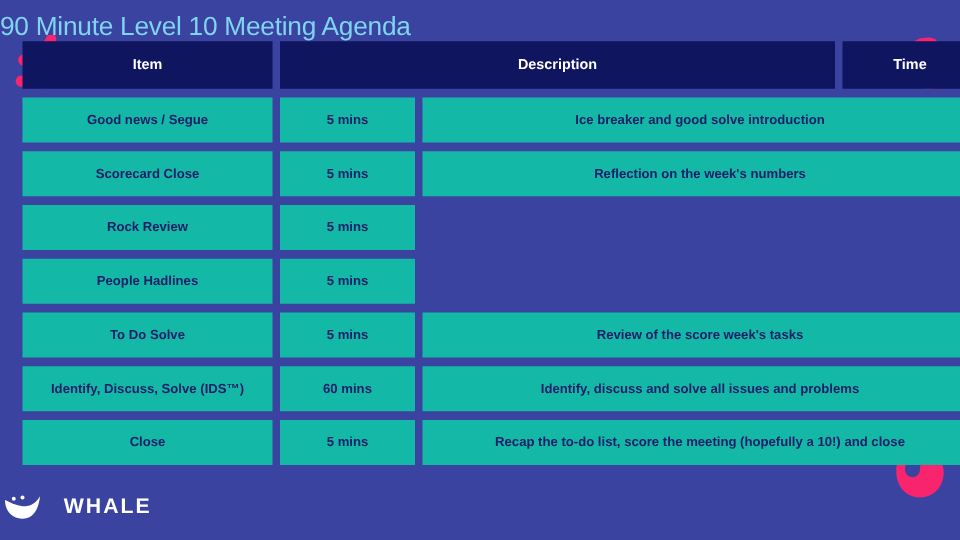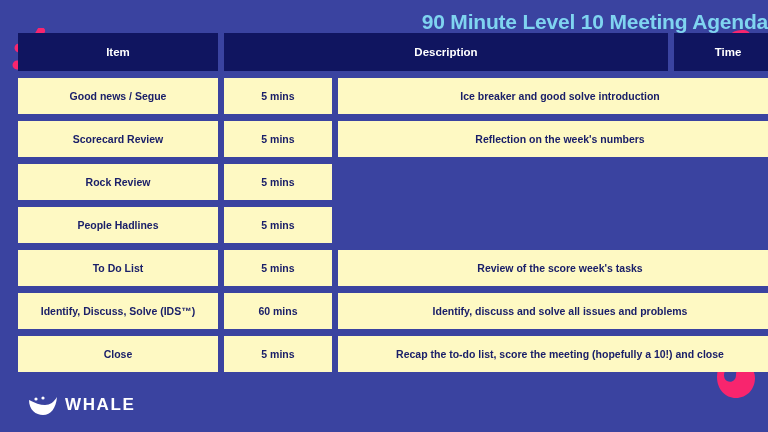--- a/index.html
+++ b/index.html
@@ -22,24 +22,24 @@
   #deco-dashes { left: 8px; top: 28px; width: 56px; height: 56px; }
   #deco-blob-tr { right: 8px; top: 28px; width: 42px; height: 46px; }
   #deco-blob-br { right: 10px; bottom: 32px; width: 44px; height: 46px; }
 
   
   #slide-title {
     position: absolute;
     top: 9px;
     left: 0;
     width: 768px;
-    text-align: right;
+    text-align: left;
     color: #7fd4f0;
     font-size: 21px;
-    font-weight: bold;
+    font-weight: normal;
     letter-spacing: -0.2px;
     line-height: 26px;
     z-index: 4;
   }
 
   
   #agenda-table {
     position: absolute;
     left: 18px;
     top: 33px;
@@ -71,32 +71,32 @@
   .col-desc { flex: 1 1 auto; }
 
   #header-row .cell {
     background: #101560;
     color: #ffffff;
     height: 38px;
     font-size: 11.5px;
   }
 
   .body-row .cell {
-    background: #fef9c3;
+    background: #14b8a6;
     color: #1b2069;
   }
 
   
   #brand-logo {
     position: absolute;
-    left: 27px;
+    left: 2px;
     bottom: 16px;
     display: flex;
     align-items: center;
-    gap: 6px;
+    gap: 17px;
     z-index: 4;
   }
   #whale-mark { width: 32px; height: 22px; display: block; }
   #brand-name {
     color: #ffffff;
     font-size: 17px;
     font-weight: bold;
     letter-spacing: 1.6px;
   }
 </style>
@@ -129,37 +129,37 @@
     <div class="cell col-time">Time</div>
   </div>
 
   <div class="trow body-row">
     <div class="cell col-item">Good news / Segue</div>
     <div class="cell col-time">5 mins</div>
     <div class="cell col-desc">Ice breaker and good solve introduction</div>
   </div>
 
   <div class="trow body-row">
-    <div class="cell col-item">Scorecard Review</div>
+    <div class="cell col-item">Scorecard Close</div>
     <div class="cell col-time">5 mins</div>
     <div class="cell col-desc">Reflection on the week's numbers</div>
   </div>
 
   <div class="trow body-row">
     <div class="cell col-item">Rock Review</div>
     <div class="cell col-time">5 mins</div>
   </div>
 
   <div class="trow body-row">
     <div class="cell col-item">People Hadlines</div>
     <div class="cell col-time">5 mins</div>
   </div>
 
   <div class="trow body-row">
-    <div class="cell col-item">To Do List</div>
+    <div class="cell col-item">To Do Solve</div>
     <div class="cell col-time">5 mins</div>
     <div class="cell col-desc">Review of the score week's tasks</div>
   </div>
 
   <div class="trow body-row">
     <div class="cell col-item">Identify, Discuss, Solve (IDS™)</div>
     <div class="cell col-time">60 mins</div>
     <div class="cell col-desc">Identify, discuss and solve all issues and problems</div>
   </div>
 

